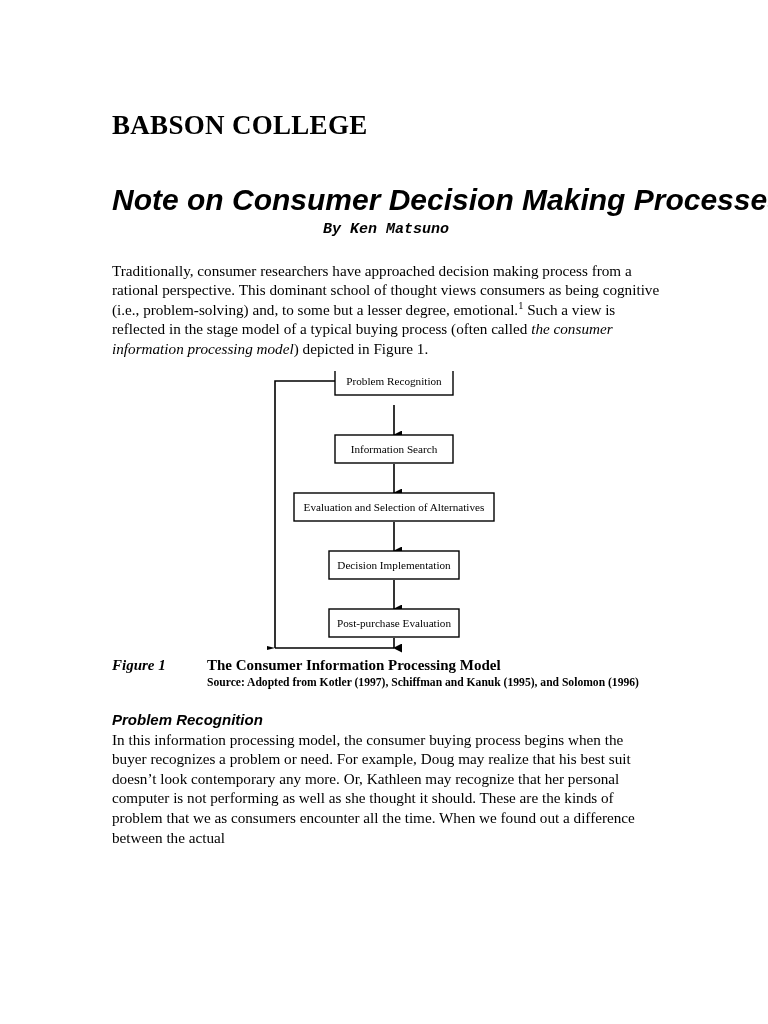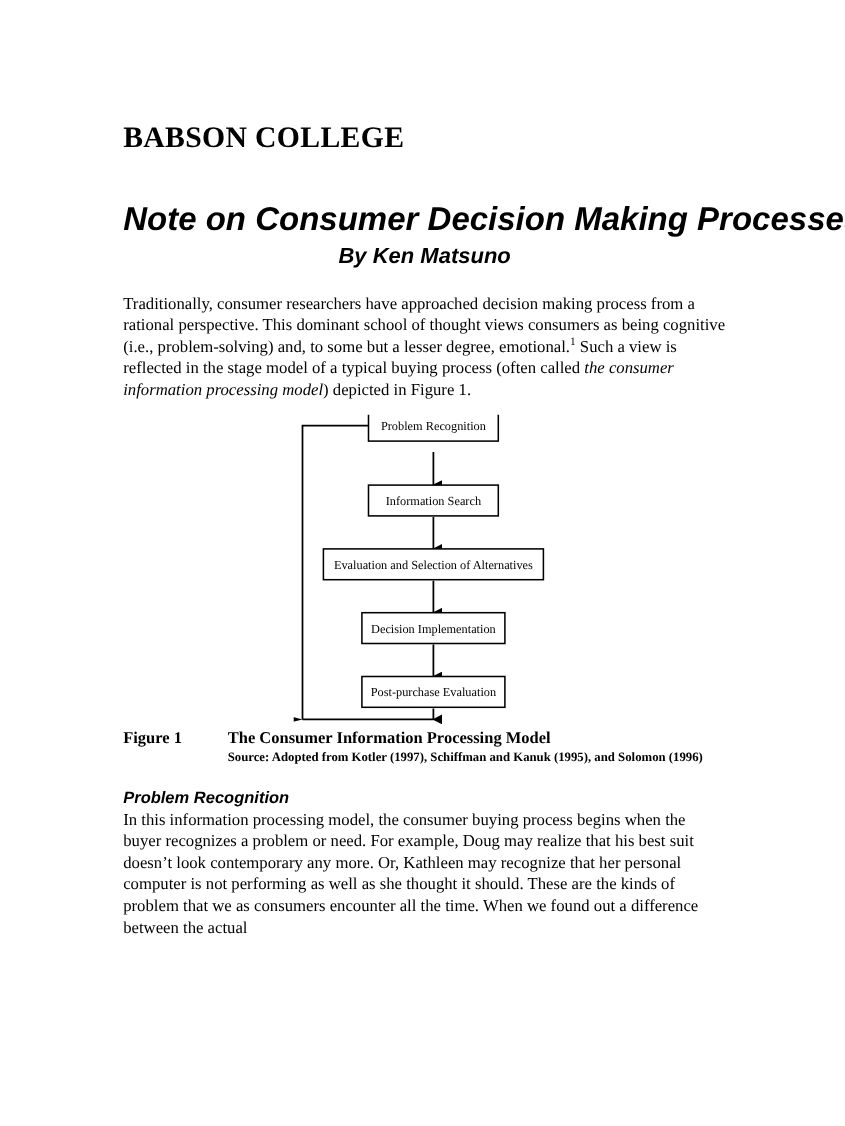--- a/index.html
+++ b/index.html
@@ -40,24 +40,24 @@
     font-weight: bold;
     font-style: italic;
     font-size: 30px;
     text-align: center;
     margin: 0;
     padding-top: 42px;
     line-height: 1.15;
     white-space: nowrap;
   }
   .doc-author {
-    font-family: Liberation Sans, sans-serif;
+    font-family: Liberation Mono, monospace;
     font-weight: bold;
     font-style: italic;
-    font-size: 20px;
+    font-size: 15px;
     text-align: center;
     margin: 0;
     padding-top: 3px;
     line-height: 1.2;
   }
   .section-title-center {
     font-family: "Liberation Sans", "DejaVu Sans", sans-serif;
     font-weight: bold;
     font-size: 17px;
     text-align: center;
@@ -112,21 +112,21 @@
 
   
   .fig-caption-row {
     font-family: "Liberation Serif", "DejaVu Serif", serif;
     font-weight: bold;
     font-size: 15px;
     line-height: 1.25;
     display: flex;
     align-items: flex-start;
   }
-  .fig-caption-label { width: 95px; flex: 0 0 95px; }
+  .fig-caption-label { width: 95px; flex: 0 0 95px; font-style: italic; }
   .fig-caption-title { flex: 1 1 auto; }
   .fig-source {
     font-family: "Liberation Serif", "DejaVu Serif", serif;
     font-weight: bold;
     font-size: 11.6px;
     line-height: 1.35;
     margin-left: 95px;
     padding-top: 1px;
     max-width: 452px;
   }

